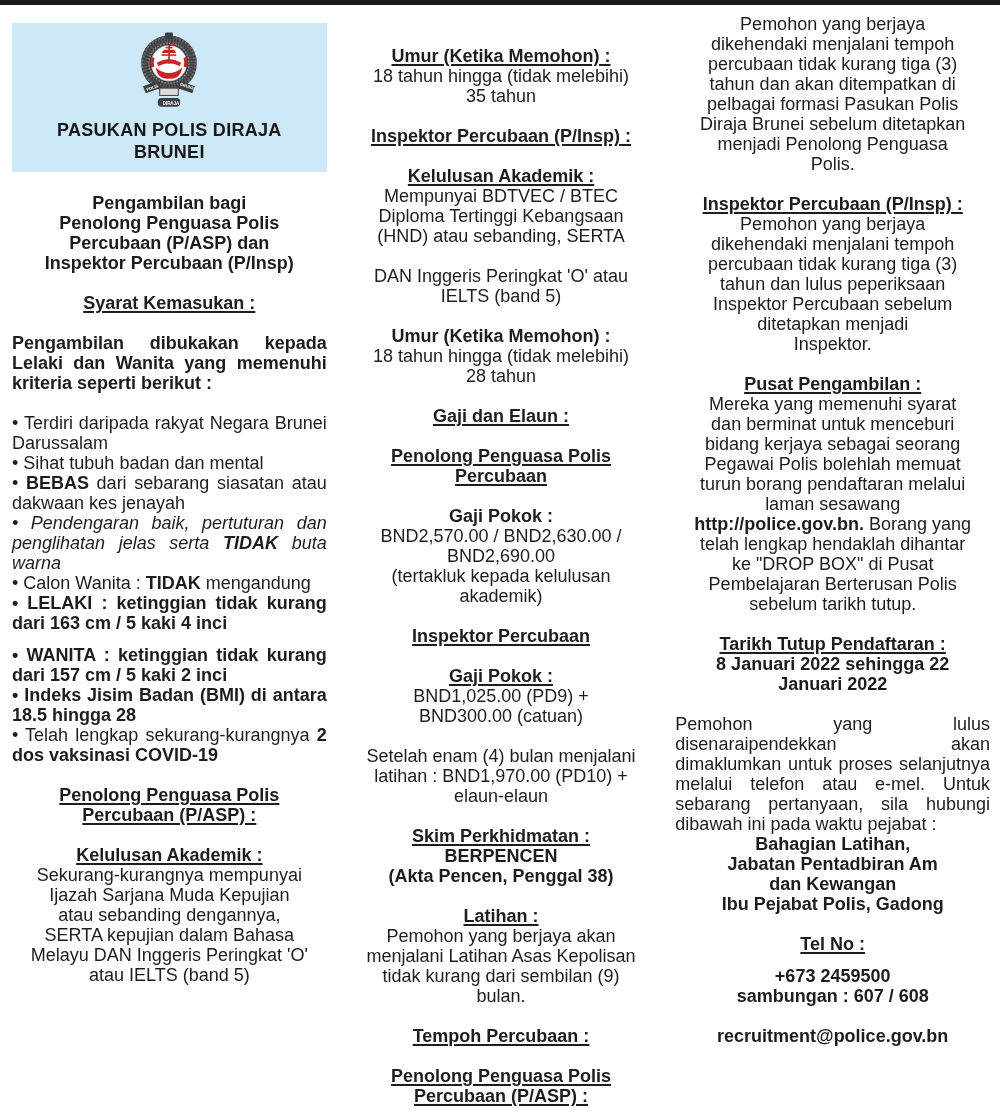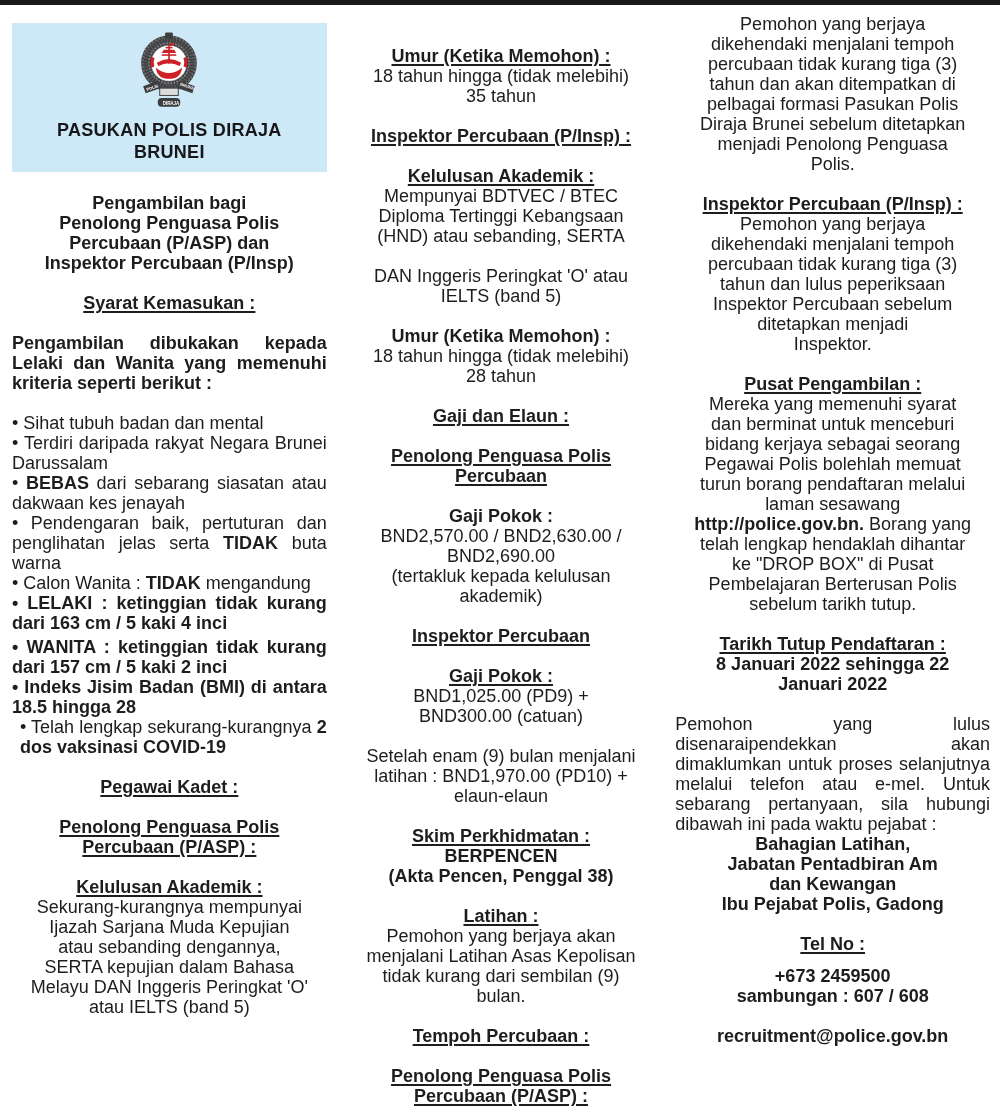--- a/index.html
+++ b/index.html
@@ -75,30 +75,29 @@
         </svg>
         <div class="brand-name">
           <span>PASUKAN POLIS DIRAJA</span><br>
           <span>BRUNEI</span>
         </div>
       </div>
       <div>
           <p class="blk center" style="margin-bottom: 20px;"><span class="b">Pengambilan bagi</span><br><span class="b">Penolong Penguasa Polis</span><br><span class="b">Percubaan (P/ASP) dan</span><br><span class="b">Inspektor Percubaan (P/Insp)</span></p>
           <p class="blk center" style="margin-bottom: 20px;"><span class="b u">Syarat Kemasukan :</span></p>
           <p class="blk justify" style="margin-bottom: 20px;"><span class="b">Pengambilan dibukakan kepada Lelaki dan Wanita yang memenuhi kriteria seperti berikut :</span></p>
+          <p class="blk justify" style="margin-bottom: 0px;"><span>• Terdiri daripada rakyat Negara Brunei Darussalam</span></p>
           <p class="blk justify" style="margin-bottom: 0px;"><span>• Sihat tubuh badan dan mental</span></p>
-          <p class="blk justify" style="margin-bottom: 0px;"><span>• Terdiri daripada rakyat Negara Brunei Darussalam</span></p>
           <p class="blk justify" style="margin-bottom: 0px;"><span>• </span><span class="b">BEBAS</span><span> dari sebarang siasatan atau dakwaan kes jenayah</span></p>
-          <p class="blk justify" style="margin-bottom: 0px;"><span>• Pendengaran baik, pertuturan dan penglihatan jelas serta </span><span class="b">TIDAK</span><span> buta warna</span></p>
+          <p class="blk justify" style="margin-bottom: 0px; font-style: italic;"><span>• Pendengaran baik, pertuturan dan penglihatan jelas serta </span><span class="b">TIDAK</span><span> buta warna</span></p>
           <p class="blk justify" style="margin-bottom: 0px;"><span>• Calon Wanita : </span><span class="b">TIDAK</span><span> mengandung</span></p>
-          <p class="blk justify" style="margin-bottom: 4px;"><span class="b">• LELAKI : ketinggian tidak kurang dari 163 cm / 5 kaki 4 inci</span></p>
+          <p class="blk justify" style="margin-bottom: 12px;"><span class="b">• LELAKI : ketinggian tidak kurang dari 163 cm / 5 kaki 4 inci</span></p>
           <p class="blk justify" style="margin-bottom: 0px;"><span class="b">• WANITA : ketinggian tidak kurang dari 157 cm / 5 kaki 2 inci</span></p>
           <p class="blk justify" style="margin-bottom: 0px;"><span class="b">• Indeks Jisim Badan (BMI) di antara 18.5 hingga 28</span></p>
-          <p class="blk justify" style="margin-bottom: 20px; margin-left: 8px;"><span>• Telah lengkap sekurang-kurangnya </span><span class="b">2 dos vaksinasi COVID-19</span></p>
-          <p class="blk center" style="margin-bottom: 20px;"><span class="b u">Pegawai Kadet :</span></p>
+          <p class="blk justify" style="margin-bottom: 20px;"><span>• Telah lengkap sekurang-kurangnya </span><span class="b">2 dos vaksinasi COVID-19</span></p>
           <p class="blk center" style="margin-bottom: 20px;"><span class="b u">Penolong Penguasa Polis</span><br><span class="b u">Percubaan (P/ASP) :</span></p>
           <p class="blk center" style="margin-bottom: 0px;"><span class="b u">Kelulusan Akademik :</span></p>
           <p class="blk center" style="margin-bottom: 0px;"><span>Sekurang-kurangnya mempunyai</span><br><span>Ijazah Sarjana Muda Kepujian</span><br><span>atau sebanding dengannya,</span><br><span>SERTA kepujian dalam Bahasa</span><br><span>Melayu DAN Inggeris Peringkat 'O'</span><br><span>atau IELTS (band 5)</span></p>
         </div>
     </div>
 
     <div class="col col2">
       <div>
           <p class="blk center" style="margin-bottom: 0px;"><span class="b u">Umur (Ketika Memohon) :</span></p>
           <p class="blk center" style="margin-bottom: 20px;"><span>18 tahun hingga (tidak melebihi)</span><br><span>35 tahun</span></p>
@@ -107,21 +106,21 @@
           <p class="blk center" style="margin-bottom: 20px; text-align: center;"><span>Mempunyai BDTVEC / BTEC</span><br><span>Diploma Tertinggi Kebangsaan</span><br><span>(HND) atau sebanding, SERTA</span><br><br><span>DAN Inggeris Peringkat 'O' atau</span><br><span>IELTS (band 5)</span></p>
           <p class="blk center" style="margin-bottom: 0px;"><span class="b">Umur (Ketika Memohon) :</span></p>
           <p class="blk center" style="margin-bottom: 20px;"><span>18 tahun hingga (tidak melebihi)</span><br><span>28 tahun</span></p>
           <p class="blk center" style="margin-bottom: 20px;"><span class="b u">Gaji dan Elaun :</span></p>
           <p class="blk center" style="margin-bottom: 20px;"><span class="b u">Penolong Penguasa Polis</span><br><span class="b u">Percubaan</span></p>
           <p class="blk center" style="margin-bottom: 0px;"><span class="b">Gaji Pokok :</span></p>
           <p class="blk center" style="margin-bottom: 20px;"><span>BND2,570.00 / BND2,630.00 /</span><br><span>BND2,690.00</span><br><span>(tertakluk kepada kelulusan</span><br><span>akademik)</span></p>
           <p class="blk center" style="margin-bottom: 20px;"><span class="b u">Inspektor Percubaan</span></p>
           <p class="blk center" style="margin-bottom: 0px;"><span class="b u">Gaji Pokok :</span></p>
           <p class="blk center" style="margin-bottom: 20px;"><span>BND1,025.00 (PD9) +</span><br><span>BND300.00 (catuan)</span></p>
-          <p class="blk center" style="margin-bottom: 20px;"><span>Setelah enam (9) bulan menjalani</span><br><span>latihan : BND1,970.00 (PD10) +</span><br><span>elaun-elaun</span></p>
+          <p class="blk center" style="margin-bottom: 20px;"><span>Setelah enam (4) bulan menjalani</span><br><span>latihan : BND1,970.00 (PD10) +</span><br><span>elaun-elaun</span></p>
           <p class="blk center" style="margin-bottom: 0px;"><span class="b u">Skim Perkhidmatan :</span></p>
           <p class="blk center" style="margin-bottom: 0px;"><span class="b">BERPENCEN</span></p>
           <p class="blk center" style="margin-bottom: 20px;"><span class="b">(Akta Pencen, Penggal 38)</span></p>
           <p class="blk center" style="margin-bottom: 0px;"><span class="b u">Latihan :</span></p>
           <p class="blk center" style="margin-bottom: 20px;"><span>Pemohon yang berjaya akan</span><br><span>menjalani Latihan Asas Kepolisan</span><br><span>tidak kurang dari sembilan (9)</span><br><span>bulan.</span></p>
           <p class="blk center" style="margin-bottom: 20px;"><span class="b u">Tempoh Percubaan :</span></p>
           <p class="blk center" style="margin-bottom: 0px;"><span class="b u">Penolong Penguasa Polis</span><br><span class="b u">Percubaan (P/ASP) :</span></p>
         </div>
     </div>
 

